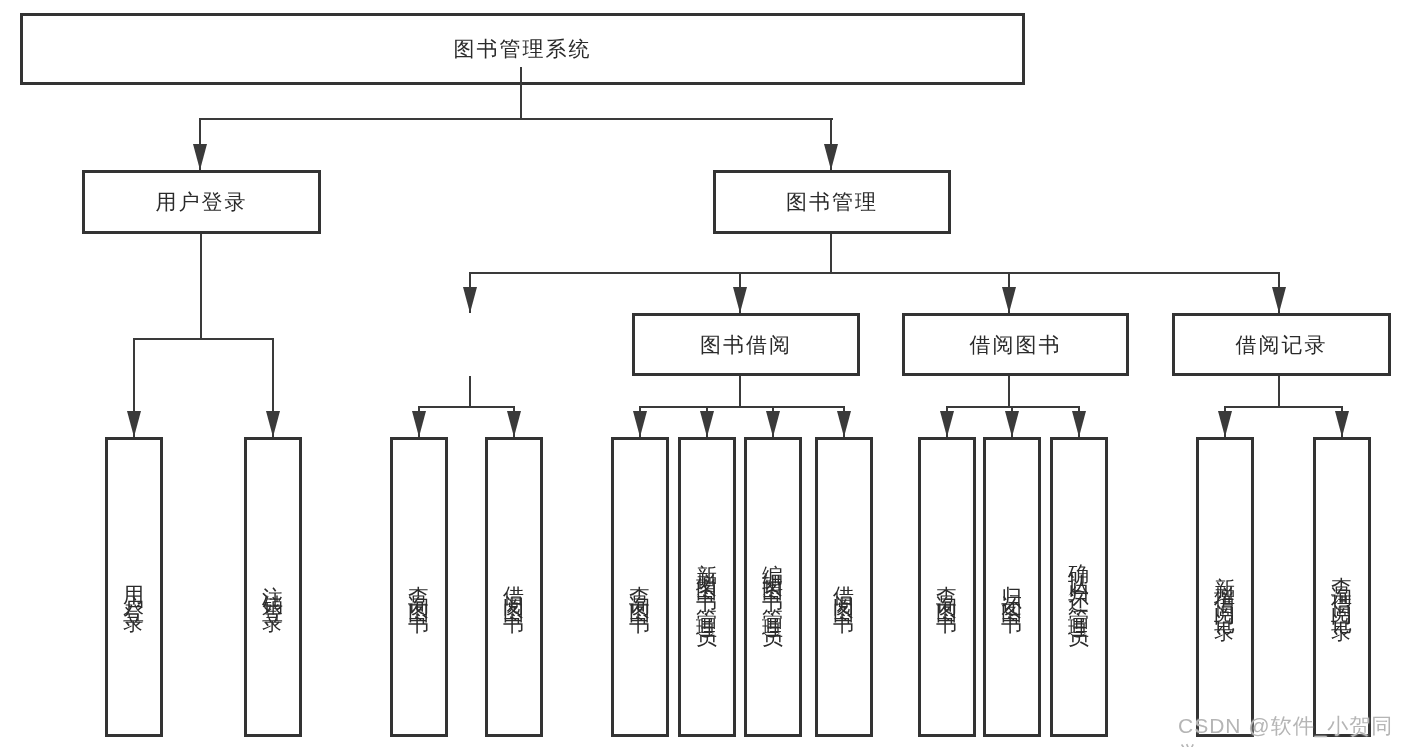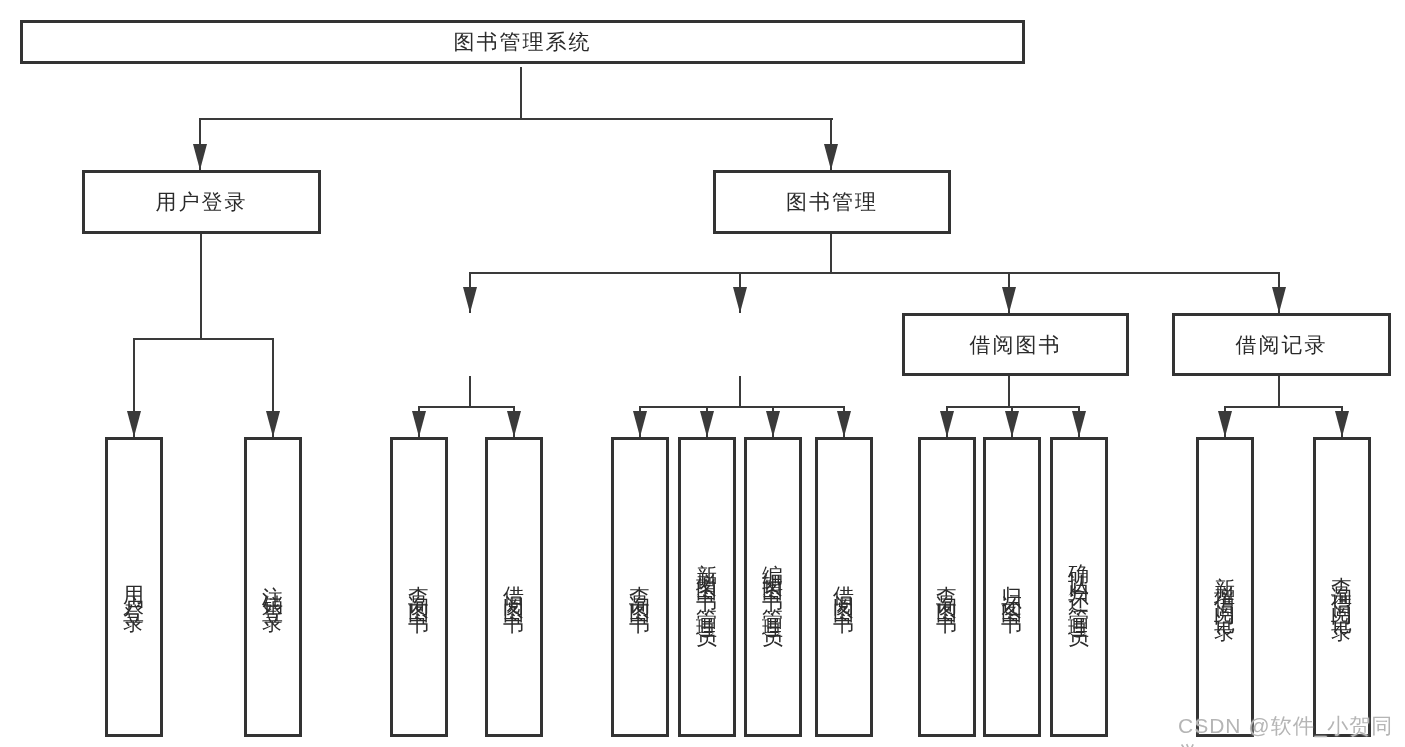--- a/index.html
+++ b/index.html
@@ -35,21 +35,21 @@
     position:absolute;left:1178px;top:712px;z-index:5;
     font-size:21px;color:var(--watermark);letter-spacing:1px;
     text-shadow:0 0 2px #ffffff;
   }
 </style>
 </head>
 <body>
 
 <div class="canvas">
 
-  <div class="node" style="left:20px;top:13px;width:1005px;height:44px;margin-top:7px;">
+  <div class="node" style="left:20px;top:13px;width:1005px;height:72px;">
     <span>图书管理系统</span>
   </div>
 
   <div class="ln" style="left:520px;top:67px;width:2px;height:53px;"></div>
   <div class="ln" style="left:199px;top:118px;width:634px;height:2px;"></div>
   <div class="ln" style="left:199px;top:118px;width:2px;height:52px;"></div>
   <div class="arrow" style="left:193px;top:144px;"></div>
   <div class="ln" style="left:830px;top:118px;width:2px;height:52px;"></div>
   <div class="arrow" style="left:824px;top:144px;"></div>
 
@@ -71,20 +71,23 @@
   <div class="ln" style="left:469px;top:272px;width:811px;height:2px;"></div>
   <div class="ln" style="left:469px;top:272px;width:2px;height:41px;"></div>
   <div class="arrow" style="left:463px;top:287px;"></div>
   <div class="ln" style="left:739px;top:272px;width:2px;height:41px;"></div>
   <div class="arrow" style="left:733px;top:287px;"></div>
   <div class="ln" style="left:1008px;top:272px;width:2px;height:41px;"></div>
   <div class="arrow" style="left:1002px;top:287px;"></div>
   <div class="ln" style="left:1278px;top:272px;width:2px;height:41px;"></div>
   <div class="arrow" style="left:1272px;top:287px;"></div>
 
+  <div class="node" style="left:632px;top:313px;width:228px;height:63px;">
+    <span>图书借阅</span>
+  </div>
   <div class="node" style="left:902px;top:313px;width:227px;height:63px;">
     <span>借阅图书</span>
   </div>
   <div class="node" style="left:1172px;top:313px;width:219px;height:63px;">
     <span>借阅记录</span>
   </div>
 
   <div class="ln" style="left:469px;top:376px;width:2px;height:30px;"></div>
   <div class="ln" style="left:418px;top:406px;width:97px;height:2px;"></div>
   <div class="ln" style="left:418px;top:406px;width:2px;height:31px;"></div>

